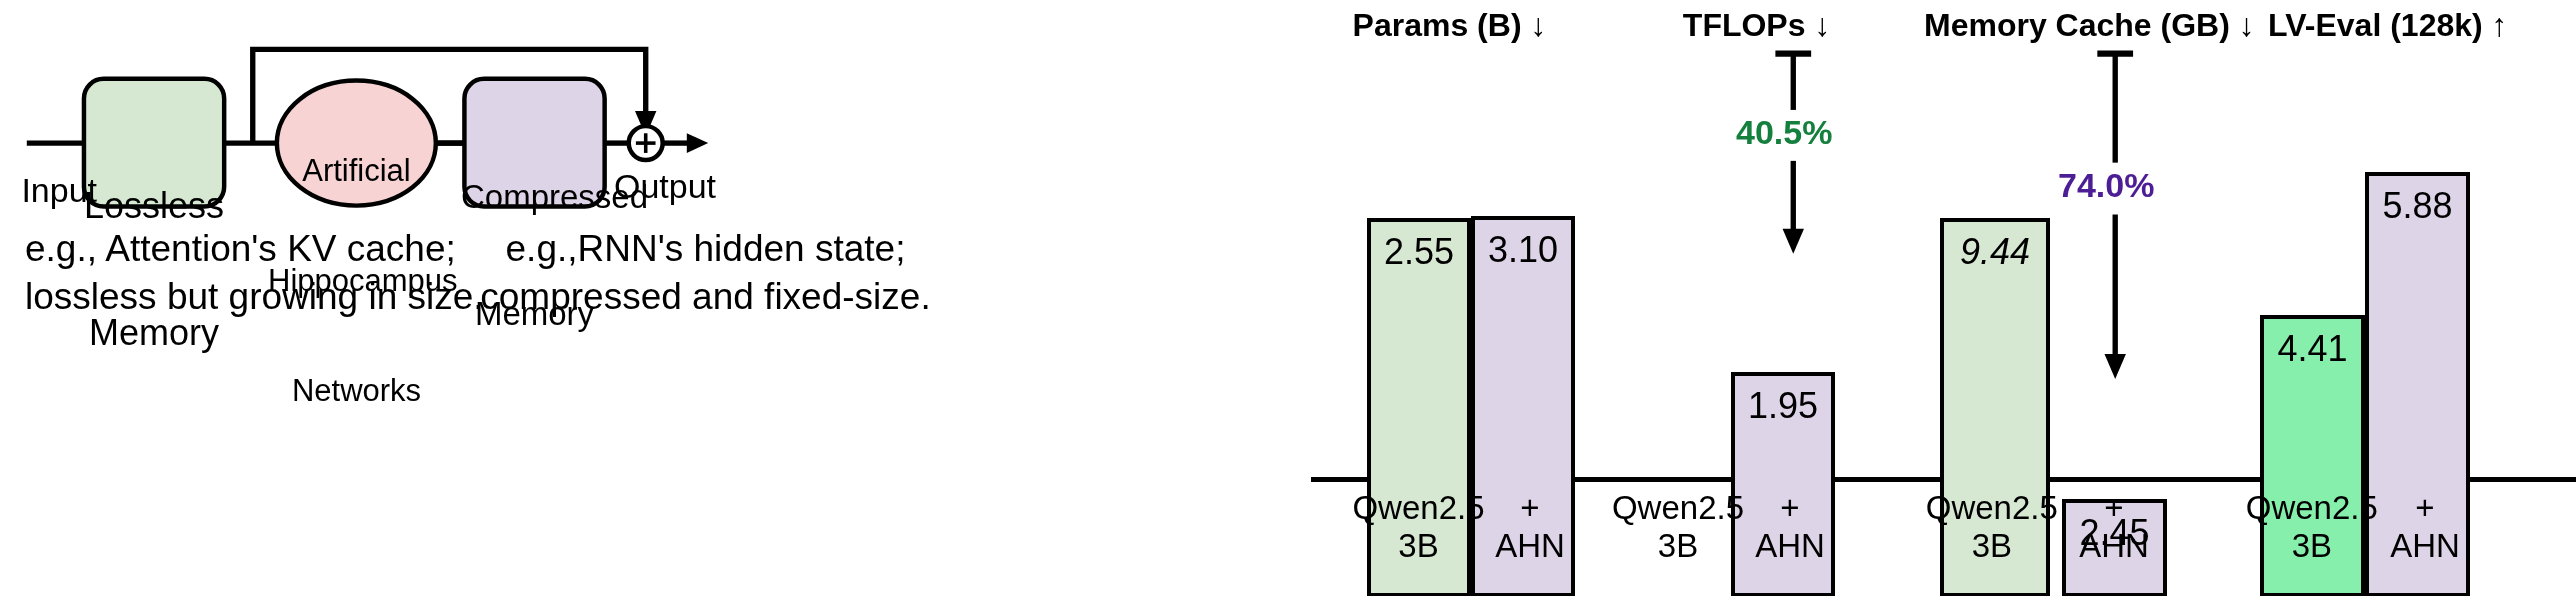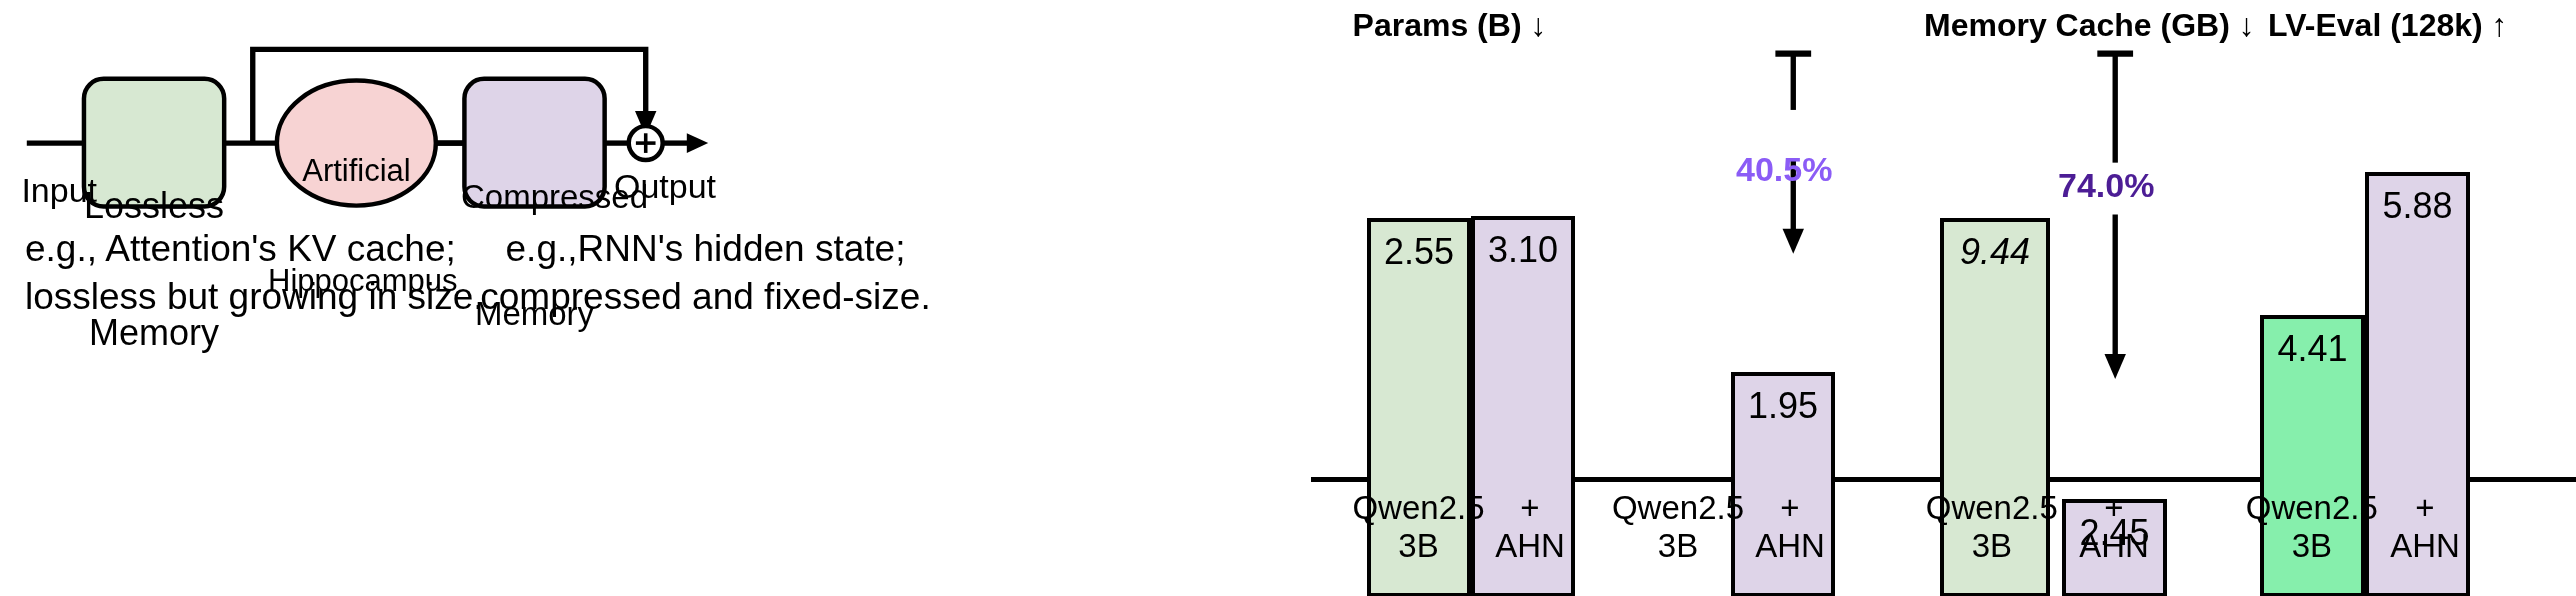--- a/index.html
+++ b/index.html
@@ -67,20 +67,21 @@
     </svg>
 
     <div class="dgm-label node-text" style="left:84px;top:100px;width:140px;">
       <div>Lossless</div>
       <div>Memory</div>
     </div>
 
     <div class="dgm-label node-text" style="left:268px;top:80px;width:177px;font-size:31px;">
       <div>Artificial</div>
       <div>Hippocampus</div>
+      <div>Networks</div>
     </div>
 
     <div class="dgm-label node-text" style="left:461px;top:100px;width:147px;font-size:33px;">
       <div>Compressed</div>
       <div>Memory</div>
     </div>
 
     <div class="dgm-label" style="left:21.4px;top:170px;">Input</div>
     <div class="dgm-label" style="left:614px;top:166px;">Output</div>
 
@@ -104,34 +105,35 @@
         <span class="val">3.10</span>
       </div>
 
       <div class="tick" style="left:36px;top:489px;width:143px;">Qwen2.5
 3B</div>
       <div class="tick" style="left:161px;top:489px;width:116px;">+
 AHN</div>
     </div>
 
     <div class="panel" style="left:332px;width:295px;">
+      <div class="panel-title" style="left:-13.4px;width:286px;">TFLOPs ↓</div>
 
       <div class="bar" style="left:104px;width:104px;height:225px;background:#ded4e8;">
         <span class="val">1.95</span>
       </div>
 
       <div class="ann">
         <svg width="295" height="597" viewBox="0 0 330 668">
           <line x1="166" y1="60" x2="206" y2="60" stroke="#000" stroke-width="7"></line>
           <line x1="186" y1="60" x2="186" y2="123" stroke="#000" stroke-width="6"></line>
           <line x1="186" y1="180" x2="186" y2="262" stroke="#000" stroke-width="6"></line>
           <polygon points="186,284 174,256 198,256" fill="#000"></polygon>
         </svg>
       </div>
-      <div class="delta" style="left:109px;top:113px;color:#8b5cf6;margin-top:37px;">40.5%</div>
+      <div class="delta" style="left:109px;top:113px;color:#15803d;">40.5%</div>
 
       <div class="tick" style="left:-20.5px;top:489px;width:143px;">Qwen2.5
 3B</div>
       <div class="tick" style="left:105px;top:489px;width:116px;">+
 AHN</div>
     </div>
 
     <div class="panel" style="left:645px;width:295px;">
       <div class="panel-title" style="left:-16px;width:295px;">Memory Cache (GB) ↓</div>
 

